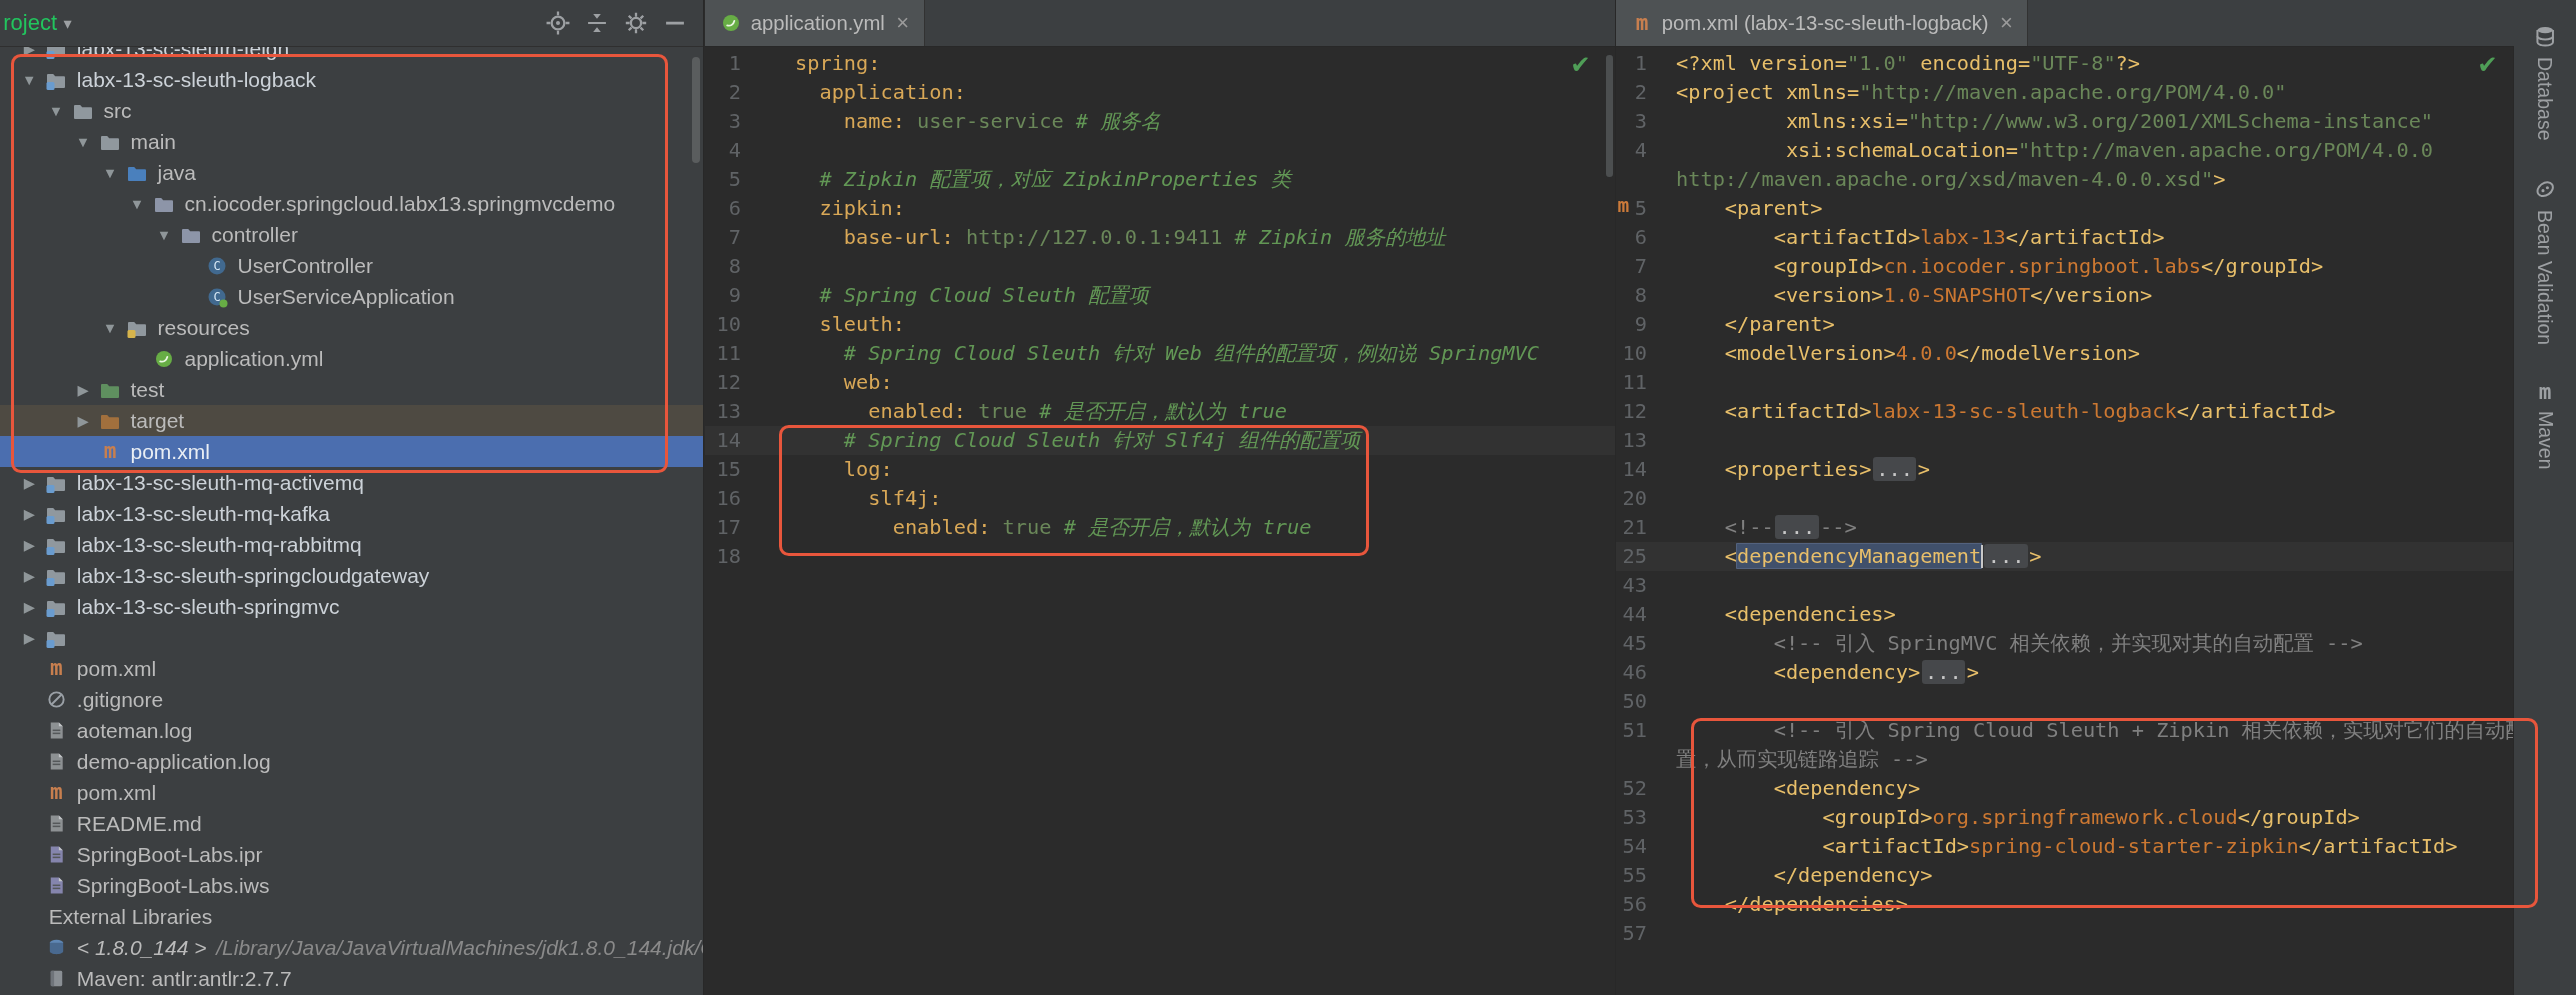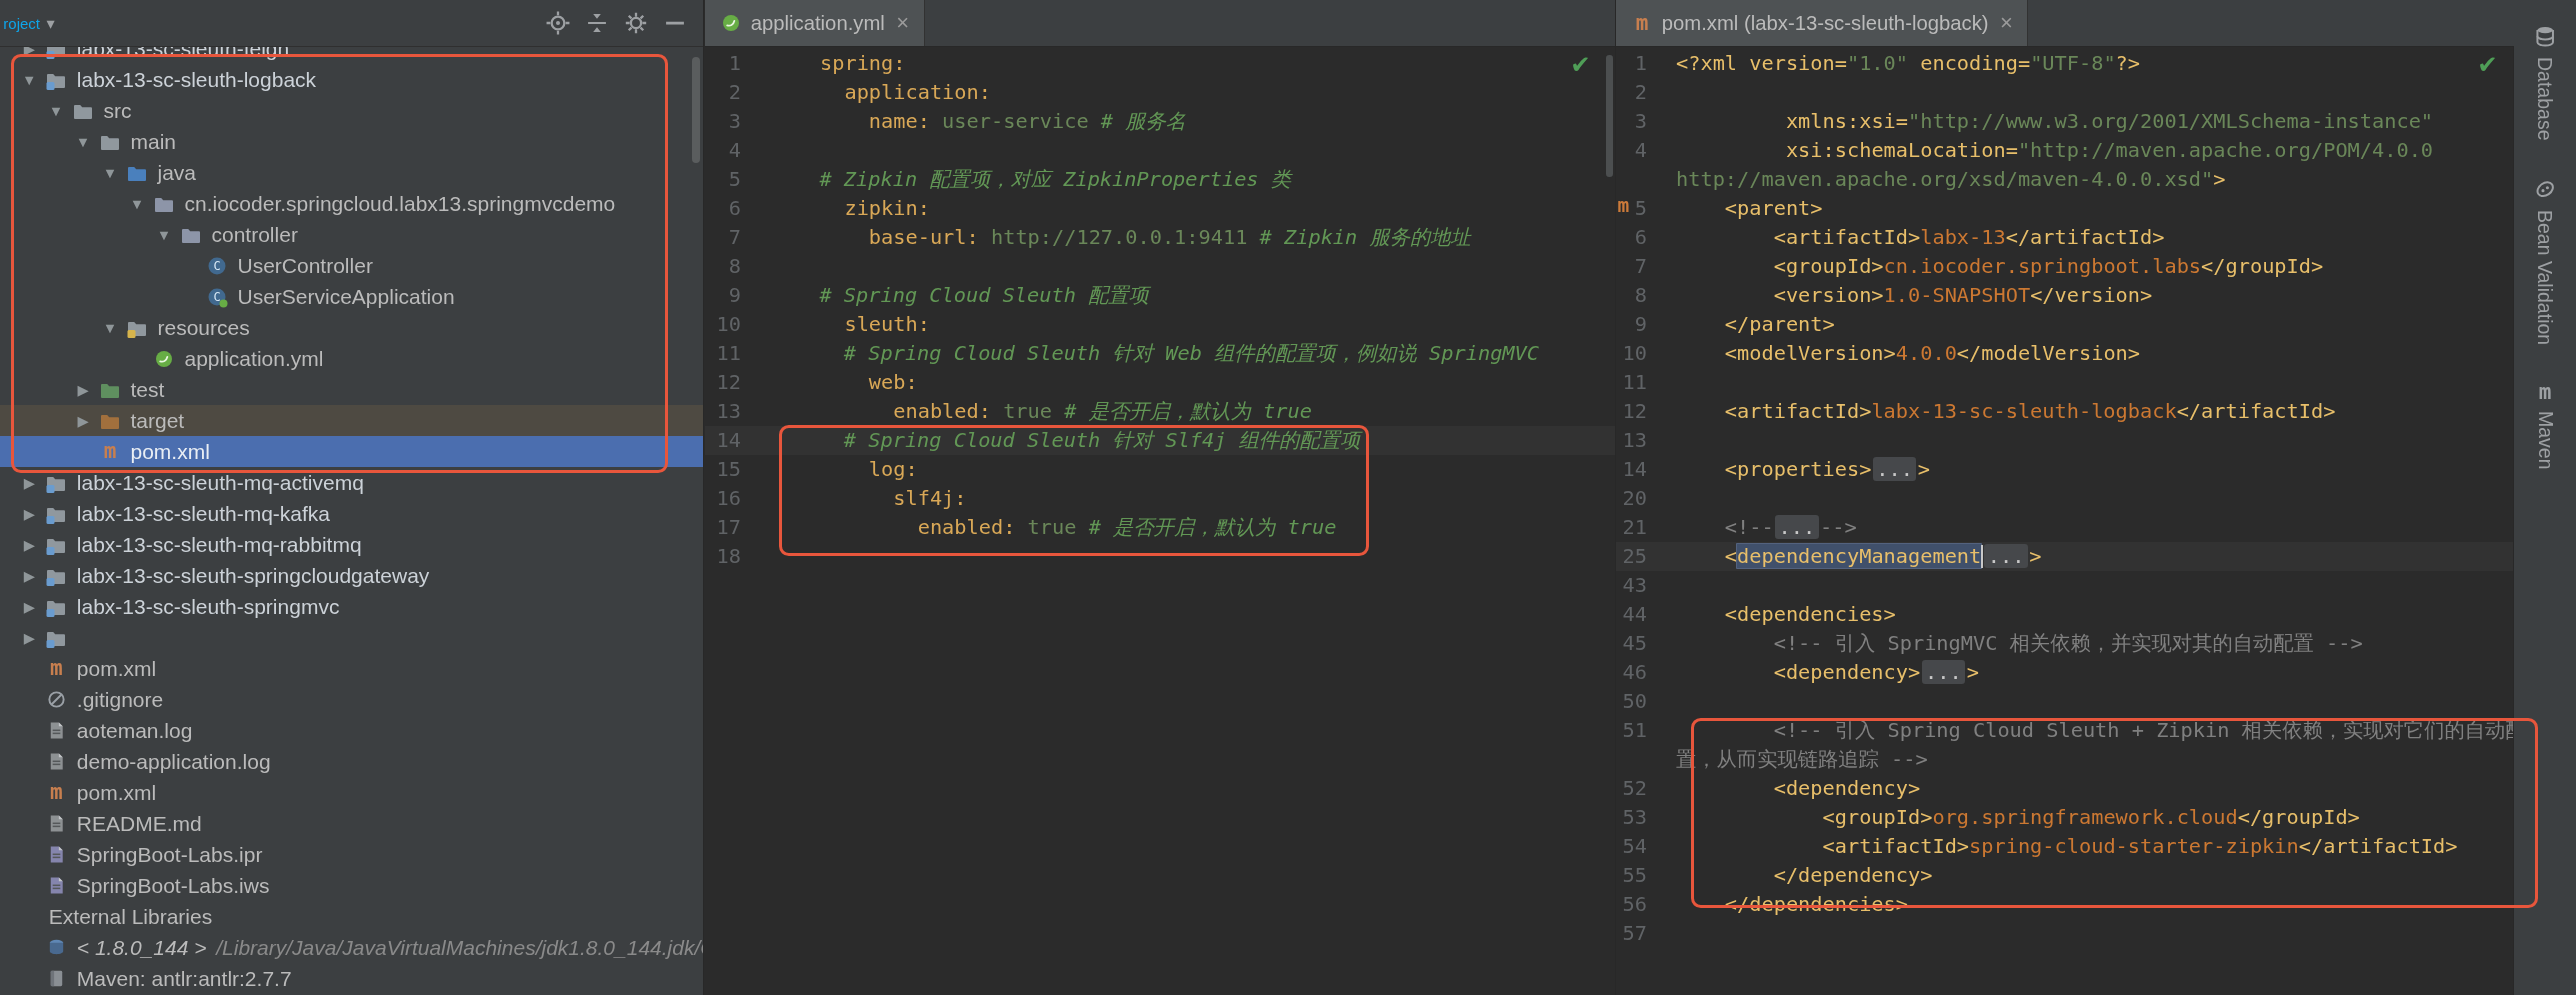--- a/index.html
+++ b/index.html
@@ -5,21 +5,21 @@
   html,body{margin:0;padding:0;background:#2b2b2b;}
   .app{position:relative;width:2576px;height:996px;overflow:hidden;background:#2b2b2b;
        font-family:"Liberation Sans",sans-serif;-webkit-font-smoothing:antialiased;}
 
   
   .project-panel{position:absolute;left:0;top:0;width:703px;height:100%;background:#3c3f41;
                  border-right:1.6px solid #282828;overflow:hidden;}
   .panel-header{position:absolute;top:0;left:0;right:0;height:46px;background:#3c3f41;
                 border-bottom:0.8px solid #2f2f2f;display:flex;align-items:center;z-index:6;
                 padding:0 8.1px 0 3.3px;}
-  .panel-title{color:#0ea5e9;font-size:15px;}
+  .panel-title{color:#22c55e;font-size:22px;}
   .panel-caret{color:#9da0a3;font-size:16.3px;margin-left:6.5px;}
   .ph-spacer{flex:1;}
   .hicon{width:39px;height:39px;display:flex;align-items:center;justify-content:center;cursor:pointer;}
   .tree{position:absolute;top:33px;left:0;right:0;z-index:1;}
   .trow{height:31px;display:flex;align-items:center;color:#bbbbbb;font-size:21px;white-space:nowrap;
         overflow:hidden;}
   .trow.bold .tlabel{font-weight:normal;color:#ccd2d8;}
   .trow.selected{background:#4b6eaf;}
   .trow.selected .tlabel{color:#e9eef4;}
   .trow.hover{background:#4e4a42;}
@@ -45,21 +45,21 @@
   .code{position:absolute;top:49px;left:0;right:0;font-family:"DejaVu Sans Mono",monospace;
         font-size:20.3px;line-height:29px;}
   .cline{height:29px;display:flex;white-space:pre;position:relative;width:100%;}
   .cline.cur{background:#323232;}
   .ln{flex:none;text-align:right;color:#606366;font-family:"DejaVu Sans Mono",monospace;}
   #pane-yaml .ln{width:36px;}
   #pane-yaml .codetext{margin-left:54px;}
   #pane-pom .ln{width:31px;}
   #pane-pom .codetext{margin-left:29px;}
   .codetext{flex:none;}
-  .sg-k{color:#d9a857;margin-left:25px;}
+  .sg-k{color:#d9a857;}
   .sg-v{color:#6a8759;}
   .sg-c{color:#629755;font-style:italic;}
   #pane-pom .sg-c{color:#808080;font-style:normal;}
   .sg-p{color:#a9b7c6;}
   .sg-t{color:#e8bf6a;}
   .sg-s{color:#6a8759;}
   .sg-b{color:#cc7832;}
   .sg-f{background:#46484b;color:#c8c8c8;border-radius:3.3px;padding:0 3.3px;margin:0 1.6px;cursor:pointer;}
   .sg-hl{color:#e8bf6a;background:#40506b;box-shadow:0 0 0 0.8px #5c6e91;}
   .caretbar{display:inline-block;width:1.6px;height:23px;background:#c8c8c8;vertical-align:-4.9px;}
@@ -470,21 +470,21 @@
         <span class="tab-icon" id="pom-tab-icon">
             <span class="mglyph">m</span>
           </span>
         <span class="tab-label">pom.xml (labx-13-sc-sleuth-logback)</span>
         <span class="tab-close">×</span>
       </div>
     </div>
     <span class="ok-check">✔</span>
     <div class="code" id="pom-code">
         <div class="cline"><span class="ln">1</span><span class="codetext"><span class="sg-t">&lt;?xml version=</span><span class="sg-s">"1.0"</span><span class="sg-t"> encoding=</span><span class="sg-s">"UTF-8"</span><span class="sg-t">?&gt;</span></span></div>
-        <div class="cline"><span class="ln">2</span></div>
+        <div class="cline"><span class="ln">2</span><span class="codetext"><span class="sg-t">&lt;project xmlns=</span><span class="sg-s">"http://maven.apache.org/POM/4.0.0"</span></span></div>
         <div class="cline"><span class="ln">3</span><span class="codetext"><span class="sg-p">         </span><span class="sg-t">xmlns:xsi=</span><span class="sg-s">"http://www.w3.org/2001/XMLSchema-instance"</span></span></div>
         <div class="cline"><span class="ln">4</span><span class="codetext"><span class="sg-p">         </span><span class="sg-t">xsi:schemaLocation=</span><span class="sg-s">"http://maven.apache.org/POM/4.0.0</span></span></div>
         <div class="cline"><span class="ln"></span><span class="codetext"><span class="sg-s">http://maven.apache.org/xsd/maven-4.0.0.xsd"</span><span class="sg-t">&gt;</span></span></div>
         <div class="cline"><span class="ln">5</span><span class="gicon">m</span><span class="codetext"><span class="sg-p">    </span><span class="sg-t">&lt;parent&gt;</span></span></div>
         <div class="cline"><span class="ln">6</span><span class="codetext"><span class="sg-p">        </span><span class="sg-t">&lt;artifactId&gt;</span><span class="sg-b">labx-13</span><span class="sg-t">&lt;/artifactId&gt;</span></span></div>
         <div class="cline"><span class="ln">7</span><span class="codetext"><span class="sg-p">        </span><span class="sg-t">&lt;groupId&gt;</span><span class="sg-b">cn.iocoder.springboot.labs</span><span class="sg-t">&lt;/groupId&gt;</span></span></div>
         <div class="cline"><span class="ln">8</span><span class="codetext"><span class="sg-p">        </span><span class="sg-t">&lt;version&gt;</span><span class="sg-b">1.0-SNAPSHOT</span><span class="sg-t">&lt;/version&gt;</span></span></div>
         <div class="cline"><span class="ln">9</span><span class="codetext"><span class="sg-p">    </span><span class="sg-t">&lt;/parent&gt;</span></span></div>
         <div class="cline"><span class="ln">10</span><span class="codetext"><span class="sg-p">    </span><span class="sg-t">&lt;modelVersion&gt;</span><span class="sg-b">4.0.0</span><span class="sg-t">&lt;/modelVersion&gt;</span></span></div>
         <div class="cline"><span class="ln">11</span><span class="codetext"></span></div>

